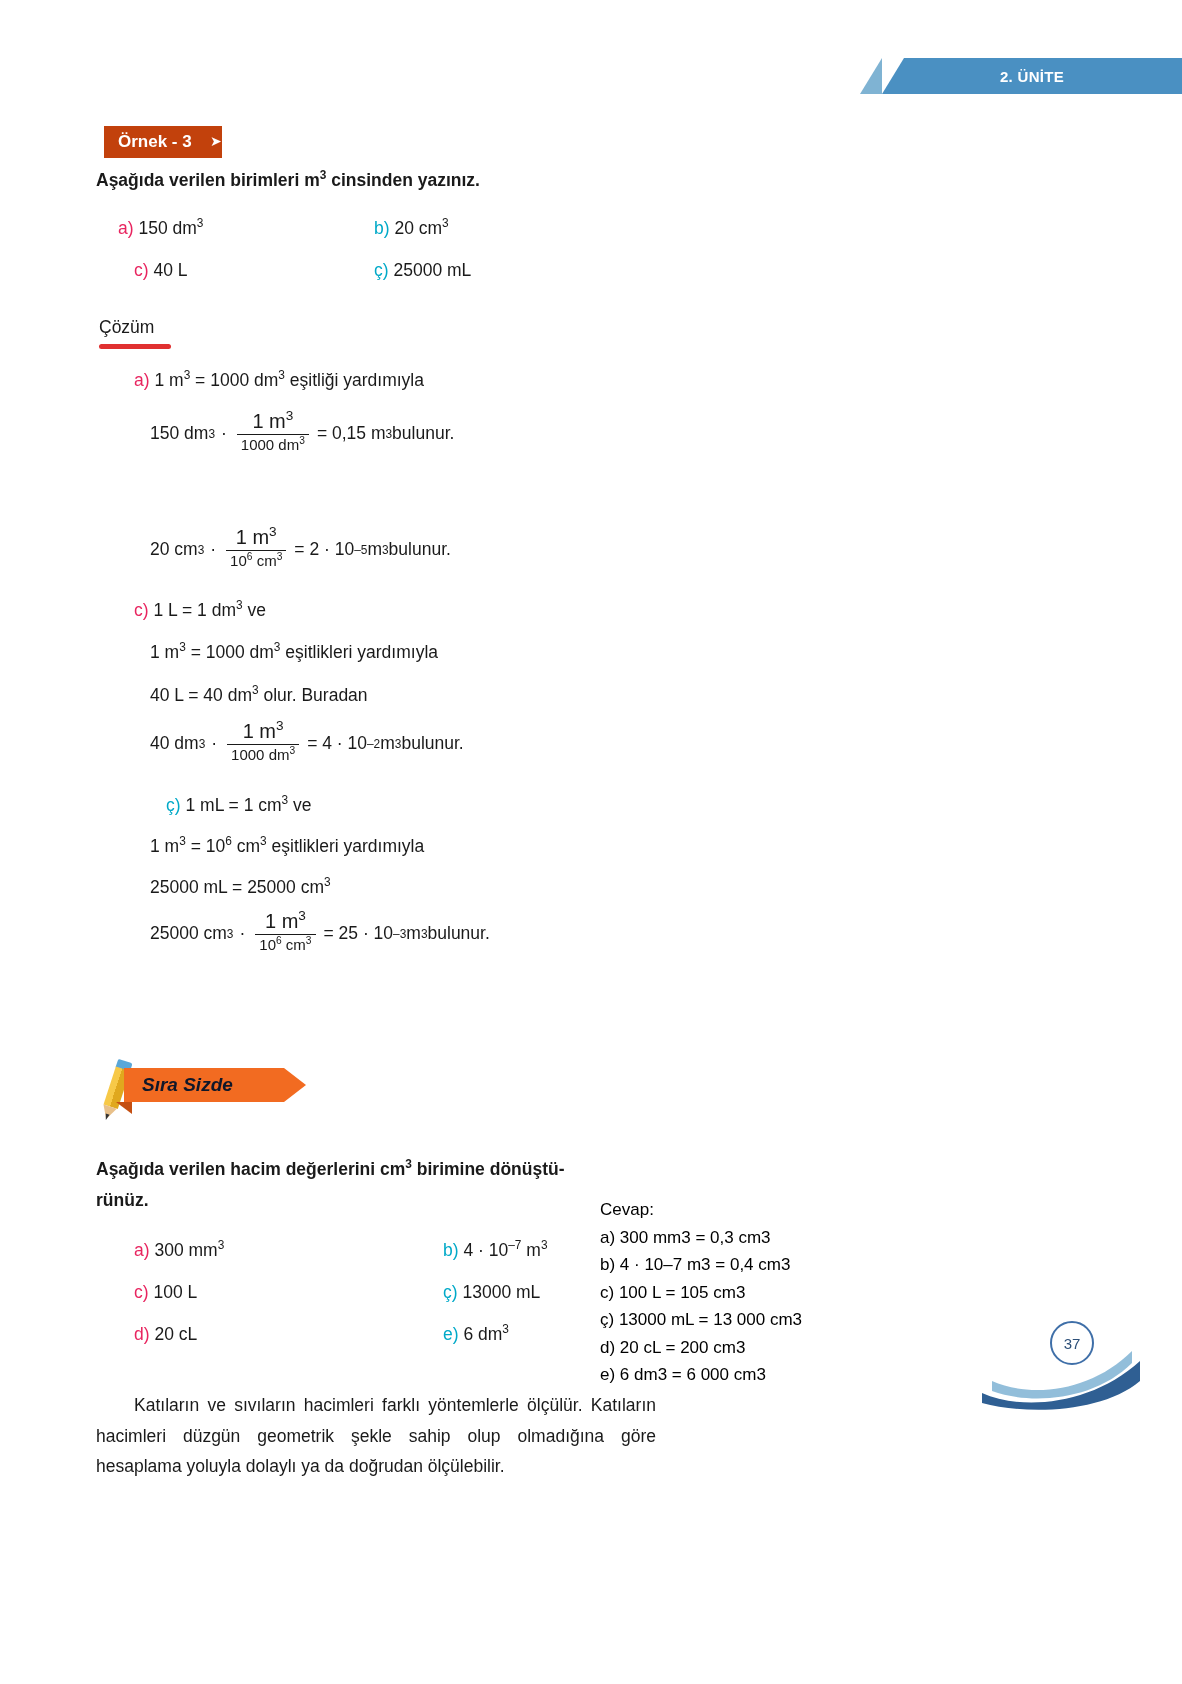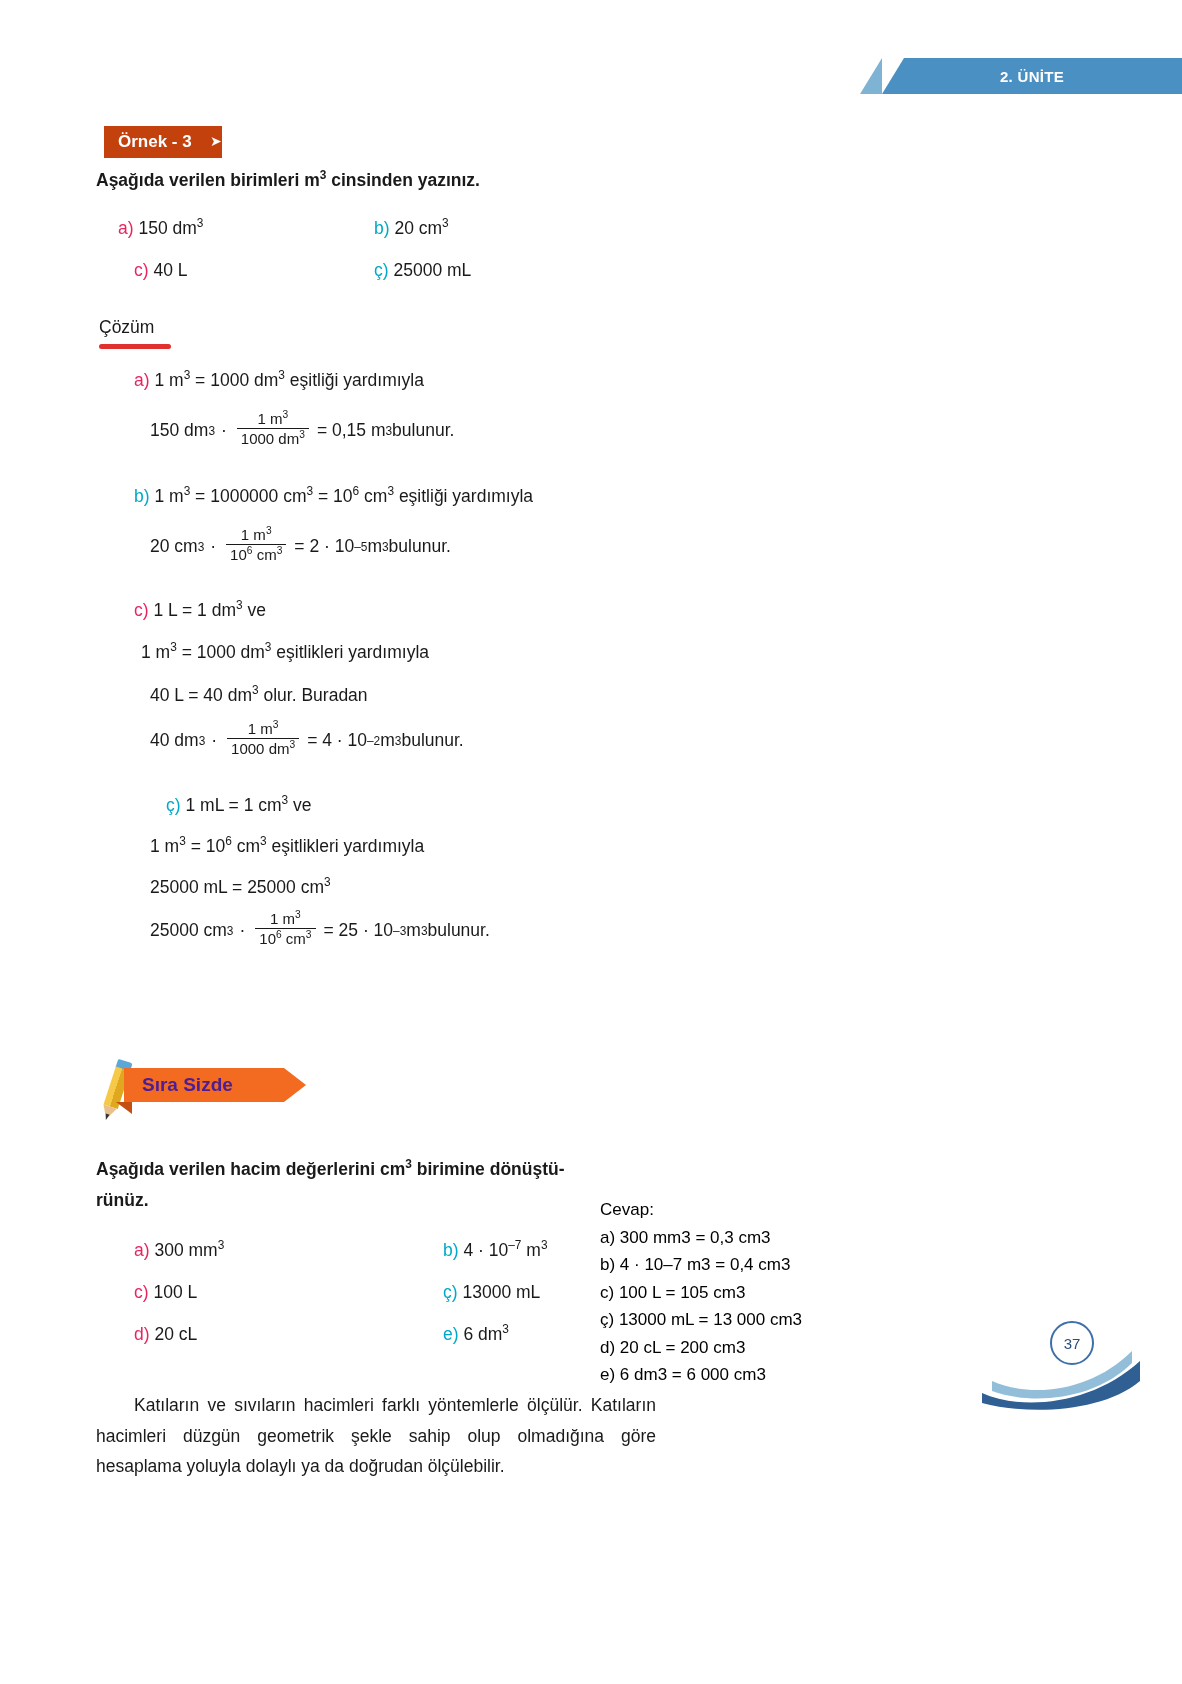--- a/index.html
+++ b/index.html
@@ -115,21 +115,21 @@
     display: inline-block;
     text-align: center;
     vertical-align: middle;
     position: relative;
     top: -2px;
     margin: 0 4px;
   }
   .frac .num {
     display: block;
     padding: 0 4px 1px 4px;
-    font-size: 15px;
+    font-size: 20px;
   }
   .frac .den {
     display: block;
     border-top: 1.6px solid #1a1a1a;
     padding: 1px 4px 0 4px;
     font-size: 15px;
   }
   .eqline {
     position: absolute;
     font-size: 17.5px;
@@ -152,23 +152,24 @@
     top: 8px;
     width: 160px;
     height: 34px;
     background: #f26b21;
     display: flex;
     align-items: center;
     padding-left: 18px;
     box-sizing: border-box;
   }
   .sira-banner span {
-    color: #4c1d95;
+    color: #0f172a;
     font-size: 19px;
     font-weight: bold;
+    font-style: italic;
   }
   .sira-arrow {
     position: absolute;
     left: 188px;
     top: 8px;
     width: 0; height: 0;
     border-top: 17px solid transparent;
     border-bottom: 17px solid transparent;
     border-left: 22px solid #f26b21;
   }
@@ -314,44 +315,40 @@
     <span style="margin:0 6px;">·</span>
     <span class="frac">
       <span class="num"><span>1 m</span><sup>3</sup></span>
       <span class="den"><span>1000 dm</span><sup>3</sup></span>
     </span>
     <span style="margin-left:4px;">= 0,15 m</span>
       <sup>3</sup>
       <span> bulunur.</span>
   </div>
 
-  <div class="txt" style="left:134px; top:484px;">
-    <span class="lbl-b">b)</span>
-    <span>1 m</span><sup>3</sup><span> = 1000000 cm</span><sup>3</sup><span> = 10</span><sup>6</sup><span> cm</span><sup>3</sup><span> eşitliği yardımıyla</span>
-  </div>
   <div class="eqline" style="left:150px; top:528px;">
     <span>20 cm</span>
       <sup>3</sup>
     <span style="margin:0 6px;">·</span>
     <span class="frac">
       <span class="num"><span>1 m</span><sup>3</sup></span>
       <span class="den"><span>10</span><sup>6</sup><span> cm</span><sup>3</sup></span>
     </span>
     <span style="margin-left:4px;">= 2 · 10</span>
       <sup>–5</sup>
       <span> m</span>
       <sup>3</sup>
       <span> bulunur.</span>
   </div>
 
   <div class="txt" style="left:134px; top:598px;">
     <span class="lbl-c">c)</span>
     <span>1 L = 1 dm</span><sup>3</sup><span> ve</span>
   </div>
-  <div class="txt" style="left:141px; top:640px;">
+  <div class="txt" style="left:150px; top:640px;">
     <span>1 m</span><sup>3</sup><span> = 1000 dm</span><sup>3</sup><span> eşitlikleri yardımıyla</span>
   </div>
   <div class="txt" style="left:150px; top:683px;">
     <span>40 L = 40 dm</span><sup>3</sup><span> olur. Buradan</span>
   </div>
   <div class="eqline" style="left:150px; top:722px;">
     <span>40 dm</span>
       <sup>3</sup>
     <span style="margin:0 6px;">·</span>
     <span class="frac">

